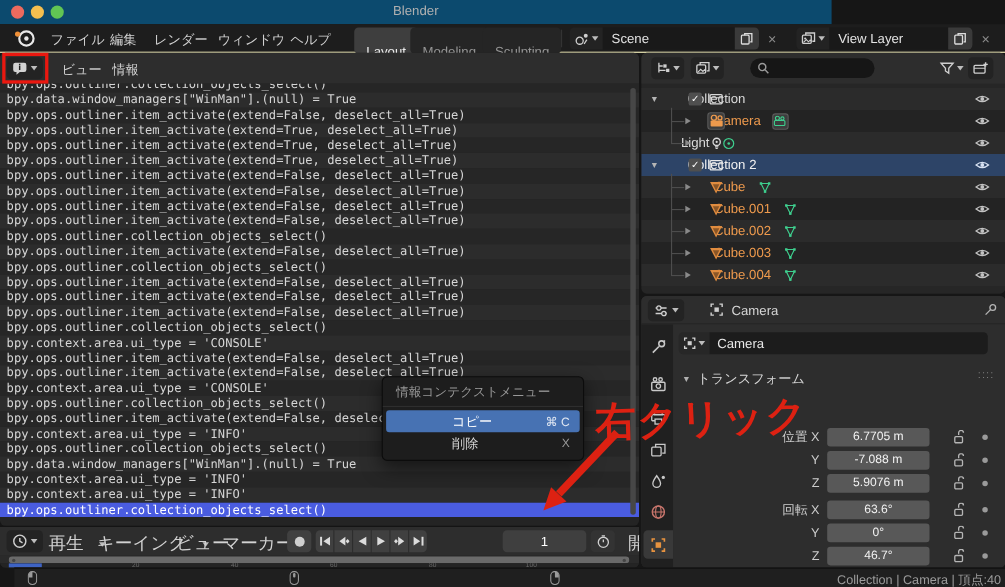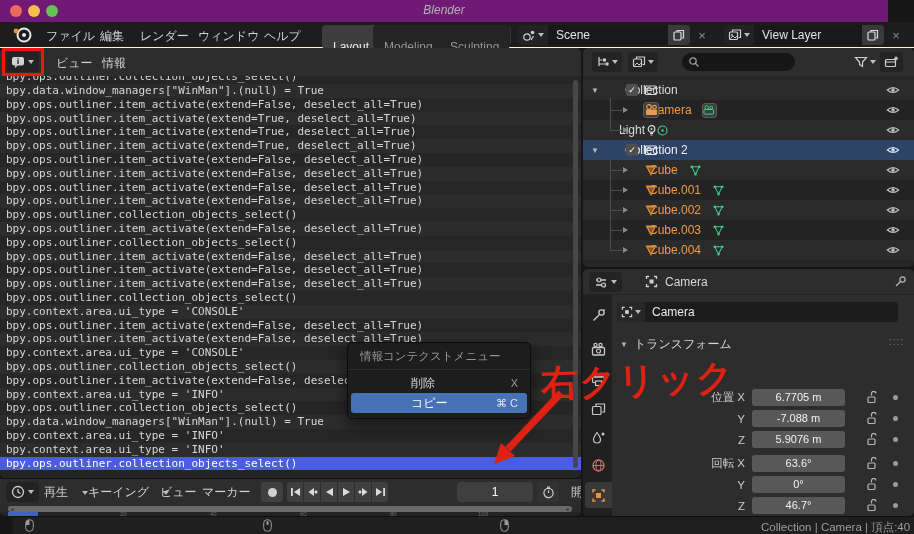--- a/index.html
+++ b/index.html
@@ -7,21 +7,21 @@
   #app {
     position:relative; width:914px; height:534px; overflow:hidden;
     background:#161616;
     font-family:"Liberation Sans","DejaVu Sans",sans-serif;
     color:#d4d4d4; font-size:12px;
     -webkit-font-smoothing:antialiased;
   }
   .abs { position:absolute; }
 
   
-  .titlebar { position:absolute; left:0; top:0; width:888px; height:22px; background:#701a75;font-style:italic; }
+  .titlebar { position:absolute; left:0; top:0; width:756px; height:22px; background:#0c4a6e; }
   .tl-dot { position:absolute; top:5px; width:12px; height:12px; border-radius:50%; }
   .win-title { position:absolute; top:3px; width:100%; text-align:center; color:#b0b0b0; font-size:12px; }
 
   
   .topbar { position:absolute; left:0; top:22px; width:914px; height:26px; background:#1d1d1d; border-bottom:1px solid #fef9c3; }
   .blender-logo { position:absolute; left:12px; top:4px; width:22px; height:18px; }
   .menu-item { position:absolute; top:5px; color:#d2d2d2; font-size:12px; padding:1px 6px; cursor:default; }
   .ws-tab { position:absolute; top:3px; height:20px; line-height:20px; padding:12px 11px; border-radius:4px; font-size:12px; color:#969696; background:#252525; }
   .ws-tab.active { background:#3e3e3e; color:#ececec; }
   .tb-divider { position:absolute; left:510px; top:5px; width:1px; height:16px; background:#333; }
@@ -84,21 +84,21 @@
   .grips { position:absolute; right:10px; top:41px; color:#7d7d7d; font-size:10px; letter-spacing:1px; }
   .tf-row { position:absolute; height:17px; display:flex; align-items:center; }
   .tf-label { position:absolute; width:133px; text-align:right; color:#cdcdcd; font-size:11.5px; }
   .tf-field { position:absolute; left:140px; width:93px; height:17px; background:#585858; border-radius:3px; text-align:center; line-height:17px; color:#f2f2f2; font-size:11px; }
   .tf-lock { position:absolute; left:254px; top:2px; }
   .tf-dot { position:absolute; left:281px; top:6px; width:5px; height:5px; border-radius:50%; background:#9a9a9a; }
 
   
   .timeline { left:0; top:478px; width:581px; height:38px; background:#242424; border-top:1px solid #131313; border-radius:0 0 5px 5px; }
   .tl-header { position:relative; height:26px; background:#2d2d2d; }
-  .tl-menu { position:absolute; top:5px; color:#d2d2d2; font-size:12px; display:flex; align-items:center; gap:14px; }
+  .tl-menu { position:absolute; top:5px; color:#d2d2d2; font-size:16px; display:flex; align-items:center; gap:14px; }
   .tl-btn { position:absolute; top:3px; height:20px; background:#404040; display:flex; align-items:center; justify-content:center; }
   .tp-group { position:absolute; left:287px; top:3px; display:flex; gap:1px; }
   .tp-btn { width:16px; height:20px; background:#404040; display:flex; align-items:center; justify-content:center; }
   .tp-btn:first-child { border-radius:4px 0 0 4px; }
   .tp-btn:last-child { border-radius:0 4px 4px 0; }
   .tl-frame { position:absolute; left:457px; top:3px; width:76px; height:20px; background:#3f3f3f; border-radius:4px; text-align:center; line-height:20px; color:#fff; }
   .tl-scrollstrip { position:relative; height:7px; background:#2a2a2a; }
   .tl-scrollbar { position:absolute; left:8px; top:1px; width:564px; height:6px; background:#6a6a6a; border-radius:3px; }
   .tl-scrollbar:before, .tl-scrollbar:after { content:""; position:absolute; top:1.5px; width:3px; height:3px; border-radius:50%; background:#454545; }
   .tl-scrollbar:before { left:3px; } .tl-scrollbar:after { right:3px; }
@@ -834,27 +834,27 @@
           <rect x="0.7" y="0.7" width="7.6" height="11.6" rx="3.5" fill="none" stroke="#9a9a9a" stroke-width="1"></rect>
           <path d="M8 4 a3.4 3.4 0 0 0-3.5-3.3 V6 H8 Z" fill="#9a9a9a"></path>
         </svg>
     </span>
     <span class="sb-text">Collection | Camera | 頂点:40 | 面</span>
   </div>
 
   <div class="ctx">
     <div class="ctx-title">情報コンテクストメニュー</div>
     <div class="ctx-sep"></div>
+    <div class="ctx-item hl">
+      <span class="lbl">コピー</span>
+      <span class="sc">⌘ C</span>
+    </div>
     <div class="ctx-item">
       <span class="lbl">削除</span>
       <span class="sc">X</span>
-    </div>
-    <div class="ctx-item hl">
-      <span class="lbl">コピー</span>
-      <span class="sc">⌘ C</span>
     </div>
   </div>
 
   <div class="anno-rect"></div>
   <div class="anno-text">右クリック</div>
   <svg class="anno-svg" width="914" height="534" viewBox="0 0 914 534">
     <path d="M561 393 L508 449" stroke="#dd2112" stroke-width="7" fill="none"></path>
     <polygon points="494,464 501,443 515,456" fill="#dd2112"></polygon>
   </svg>
 

